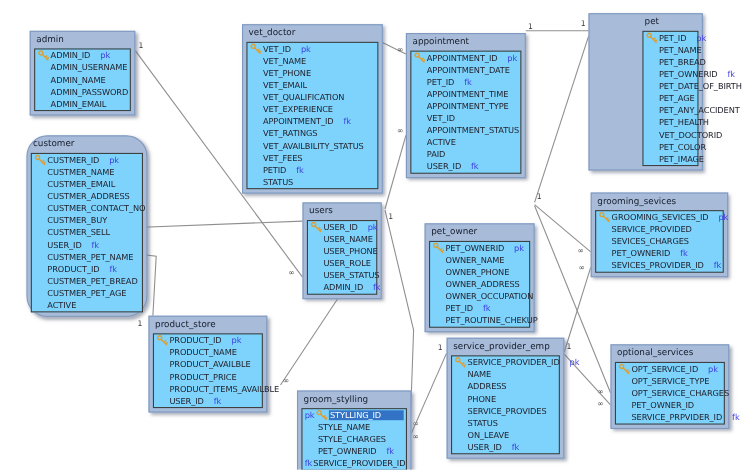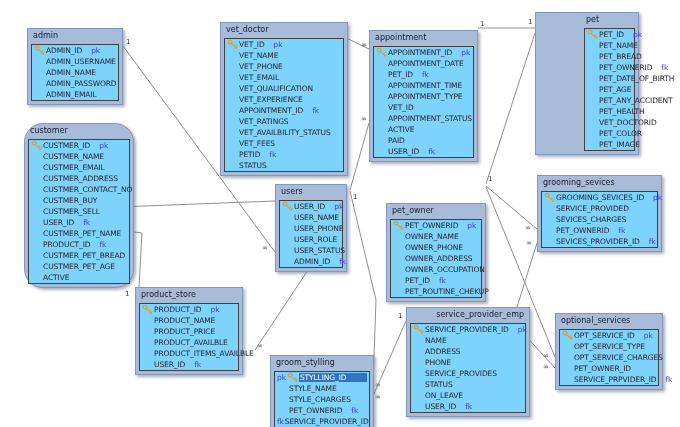--- a/index.html
+++ b/index.html
@@ -451,25 +451,25 @@
           </svg>
           <span class="fname">PRODUCT_ID</span>
           <span class="tag" style="color: rgb(61, 61, 224);">pk</span>
         </div>
         <div class="row">
           <span class="spacer"></span>
           <span class="fname">PRODUCT_NAME</span>
         </div>
         <div class="row">
           <span class="spacer"></span>
+          <span class="fname">PRODUCT_AVAILBLE</span>
+        </div>
+        <div class="row">
+          <span class="spacer"></span>
           <span class="fname">PRODUCT_PRICE</span>
-        </div>
-        <div class="row">
-          <span class="spacer"></span>
-          <span class="fname">PRODUCT_AVAILBLE</span>
         </div>
         <div class="row">
           <span class="spacer"></span>
           <span class="fname">PRODUCT_ITEMS_AVAILBLE</span>
         </div>
         <div class="row">
           <span class="spacer"></span>
           <span class="fname">USER_ID</span>
           <span class="tag" style="color: rgb(61, 61, 224);">fk</span>
         </div>
@@ -500,21 +500,21 @@
           <span class="spacer"></span>
           <span class="fname">PET_OWNERID</span>
           <span class="tag" style="color: rgb(61, 61, 224);">fk</span>
         </div>
         <div class="row">
           <span class="tag left" style="color: rgb(61, 61, 224);">fk</span>
           <span class="fname">SERVICE_PROVIDER_ID</span>
         </div>
       </div>
     </div>
-    <div class="tbl" style="left: 406px; top: 307px; width: 124px; text-align: right;">
+    <div class="tbl" style="left: 406px; top: 307px; width: 107px;">
       <div class="tbl-title">service_provider_emp</div>
       <div class="tbl-body">
         <div class="row">
           <svg viewBox="0 0 12 12" class="keyicon">
             <g stroke="#dd9f33" stroke-width="1.4" fill="none" stroke-linecap="round">
               <circle cx="3.4" cy="3.4" r="2"></circle>
               <path d="M5 5 L10.3 10.3 M7.9 7.9 l1.5 -1.5 M9.6 9.6 l1.4 -1.4"></path>
             </g>
           </svg>
           <span class="fname">SERVICE_PROVIDER_ID</span>

